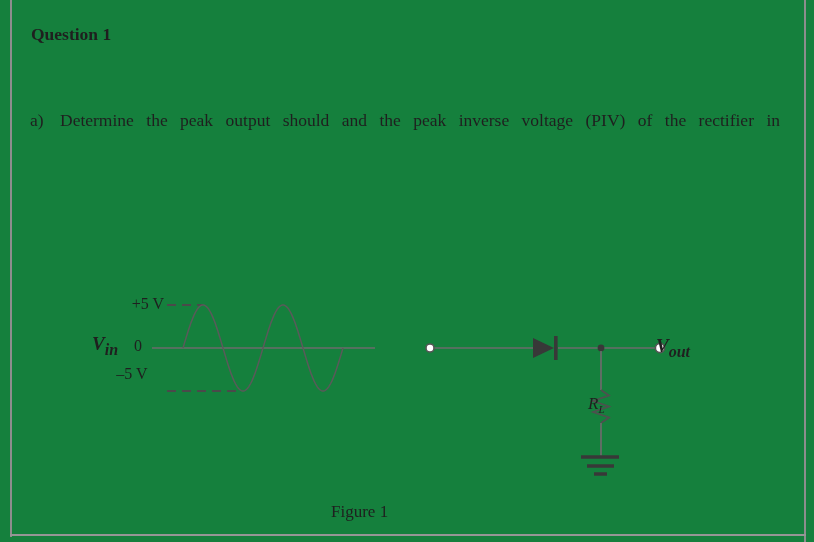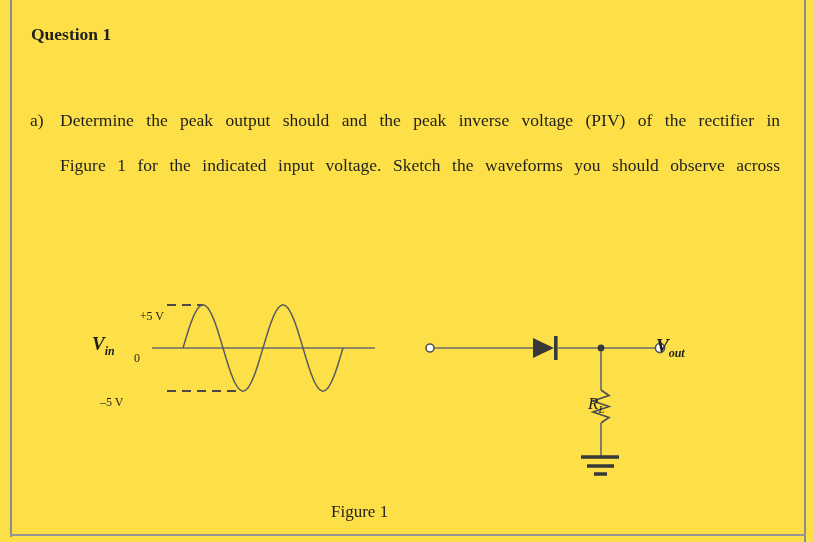--- a/index.html
+++ b/index.html
@@ -1,33 +1,33 @@
 <!DOCTYPE html>
 <html><head>
 <meta charset="utf-8">
 <style>
   html,body{margin:0;padding:0;background:#fdfdfd;}
-  .page{position:relative;width:814px;height:542px;background:#fde047;overflow:hidden;
+  .page{position:relative;width:814px;height:542px;background:#15803d;overflow:hidden;
         font-family:"Liberation Serif", serif;color:#1f1f1f;}
   .edge{position:absolute;background:#8d8d8d;}
   .edge-left{left:10px;top:0;width:2px;height:537px;}
   .edge-right{left:804px;top:0;width:2px;height:542px;}
   .edge-bottom{left:10px;top:534px;width:796px;height:2px;background:#969696;}
   .heading{position:absolute;left:31px;top:24px;font-size:17.5px;font-weight:bold;margin:0;}
   .item-label{position:absolute;left:30px;top:98px;font-size:17.5px;line-height:45px;}
   .body-text{position:absolute;left:60px;top:98px;width:720px;font-size:17.5px;line-height:45px;}
   .bline{white-space:normal;}
   .bline.justify{text-align:justify;text-align-last:justify;}
   .lbl{position:absolute;white-space:nowrap;}
   .vin-label{left:92px;top:333px;font-size:19px;font-weight:bold;font-style:italic;}
-  .vin-label sub, .vout-label sub{font-size:12px;font-weight:bold;}
-  .tick{font-size:12px;margin-top:14px;}
+  .vin-label sub, .vout-label sub{font-size:16px;font-weight:bold;}
+  .tick{font-size:16px;}
   .tick-plus{left:100px;top:295px;width:64px;text-align:right;}
   .tick-zero{left:134px;top:337px;}
-  .tick-minus{left:100px;top:381px;width:64px;text-align:left;}
+  .tick-minus{left:100px;top:365px;width:64px;text-align:center;}
   .vout-label{left:656px;top:335px;font-size:19px;font-weight:bold;font-style:italic;}
   .rl-label{left:588px;top:394px;font-size:17px;font-style:italic;}
   .rl-label sub{font-size:11px;font-style:italic;}
   .caption{position:absolute;left:331px;top:502px;width:130px;text-align:left;font-size:17px;}
   svg{position:absolute;overflow:visible;}
   #wave-svg{left:85px;top:290px;}
   #circuit-svg{left:420px;top:330px;}
 </style>
 </head>
 <body>
@@ -36,21 +36,20 @@
 
   <div class="edge edge-left"></div>
   <div class="edge edge-right"></div>
   <div class="edge edge-bottom"></div>
 
   <h1 class="heading">Question 1</h1>
 
   <div class="item-label">a)</div>
   <div class="body-text">
     <div class="bline justify">Determine the peak output should and the peak inverse voltage (PIV) of the rectifier in</div>
-    <div class="bline justify">Figure 1 for the indicated input voltage. Sketch the waveforms you should observe across</div>
   </div>
 
   <svg id="wave-svg" width="300" height="120" viewBox="0 0 300 120">
     <line x1="67" y1="58" x2="290" y2="58" stroke="#6b6b6b" stroke-width="1.5"></line>
     <line x1="82" y1="15" x2="118" y2="15" stroke="#4a4a4a" stroke-width="1.8" stroke-dasharray="9 6"></line>
     <line x1="82" y1="101" x2="157" y2="101" stroke="#4a4a4a" stroke-width="1.8" stroke-dasharray="9 6"></line>
     <polyline id="sine-path" points="98.00,58.00 98.83,55.19 99.67,52.39 100.50,49.61 101.33,46.87 102.17,44.18 103.00,41.54 103.83,38.98 104.67,36.50 105.50,34.11 106.33,31.82 107.17,29.65 108.00,27.59 108.83,25.67 109.67,23.89 110.50,22.25 111.33,20.76 112.17,19.43 113.00,18.27 113.83,17.28 114.67,16.47 115.50,15.83 116.33,15.37 117.17,15.09 118.00,15.00 118.83,15.09 119.67,15.37 120.50,15.83 121.33,16.47 122.17,17.28 123.00,18.27 123.83,19.43 124.67,20.76 125.50,22.25 126.33,23.89 127.17,25.67 128.00,27.59 128.83,29.65 129.67,31.82 130.50,34.11 131.33,36.50 132.17,38.98 133.00,41.54 133.83,44.18 134.67,46.87 135.50,49.61 136.33,52.39 137.17,55.19 138.00,58.00 138.83,60.81 139.67,63.61 140.50,66.39 141.33,69.13 142.17,71.82 143.00,74.46 143.83,77.02 144.67,79.50 145.50,81.89 146.33,84.18 147.17,86.35 148.00,88.41 148.83,90.33 149.67,92.11 150.50,93.75 151.33,95.24 152.17,96.57 153.00,97.73 153.83,98.72 154.67,99.53 155.50,100.17 156.33,100.63 157.17,100.91 158.00,101.00 158.83,100.91 159.67,100.63 160.50,100.17 161.33,99.53 162.17,98.72 163.00,97.73 163.83,96.57 164.67,95.24 165.50,93.75 166.33,92.11 167.17,90.33 168.00,88.41 168.83,86.35 169.67,84.18 170.50,81.89 171.33,79.50 172.17,77.02 173.00,74.46 173.83,71.82 174.67,69.13 175.50,66.39 176.33,63.61 177.17,60.81 178.00,58.00 178.83,55.19 179.67,52.39 180.50,49.61 181.33,46.87 182.17,44.18 183.00,41.54 183.83,38.98 184.67,36.50 185.50,34.11 186.33,31.82 187.17,29.65 188.00,27.59 188.83,25.67 189.67,23.89 190.50,22.25 191.33,20.76 192.17,19.43 193.00,18.27 193.83,17.28 194.67,16.47 195.50,15.83 196.33,15.37 197.17,15.09 198.00,15.00 198.83,15.09 199.67,15.37 200.50,15.83 201.33,16.47 202.17,17.28 203.00,18.27 203.83,19.43 204.67,20.76 205.50,22.25 206.33,23.89 207.17,25.67 208.00,27.59 208.83,29.65 209.67,31.82 210.50,34.11 211.33,36.50 212.17,38.98 213.00,41.54 213.83,44.18 214.67,46.87 215.50,49.61 216.33,52.39 217.17,55.19 218.00,58.00 218.83,60.81 219.67,63.61 220.50,66.39 221.33,69.13 222.17,71.82 223.00,74.46 223.83,77.02 224.67,79.50 225.50,81.89 226.33,84.18 227.17,86.35 228.00,88.41 228.83,90.33 229.67,92.11 230.50,93.75 231.33,95.24 232.17,96.57 233.00,97.73 233.83,98.72 234.67,99.53 235.50,100.17 236.33,100.63 237.17,100.91 238.00,101.00 238.83,100.91 239.67,100.63 240.50,100.17 241.33,99.53 242.17,98.72 243.00,97.73 243.83,96.57 244.67,95.24 245.50,93.75 246.33,92.11 247.17,90.33 248.00,88.41 248.83,86.35 249.67,84.18 250.50,81.89 251.33,79.50 252.17,77.02 253.00,74.46 253.83,71.82 254.67,69.13 255.50,66.39 256.33,63.61 257.17,60.81 258.00,58.00" fill="none" stroke="#5a5a5a" stroke-width="1.5"></polyline>
   </svg>
   <div class="lbl vin-label"><span>V</span><sub>in</sub></div>
   <div class="lbl tick tick-plus">+5 V</div>

